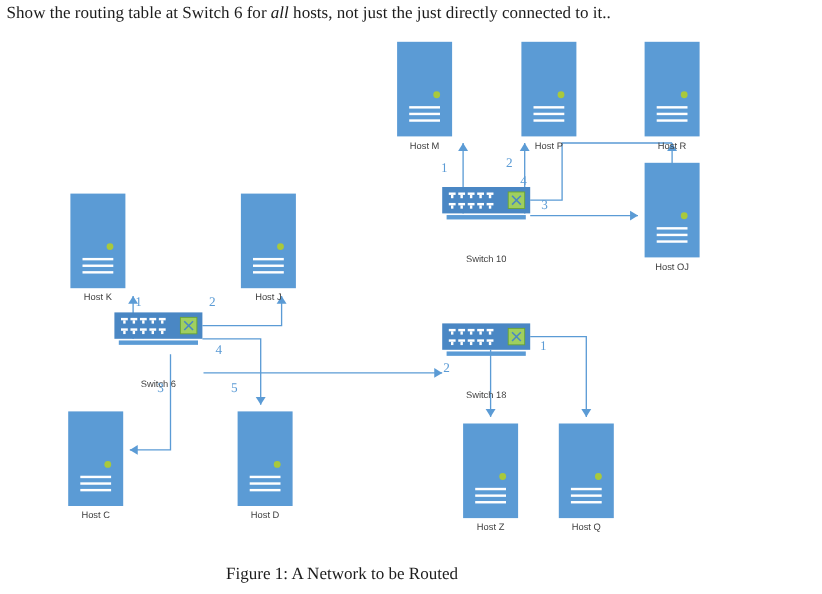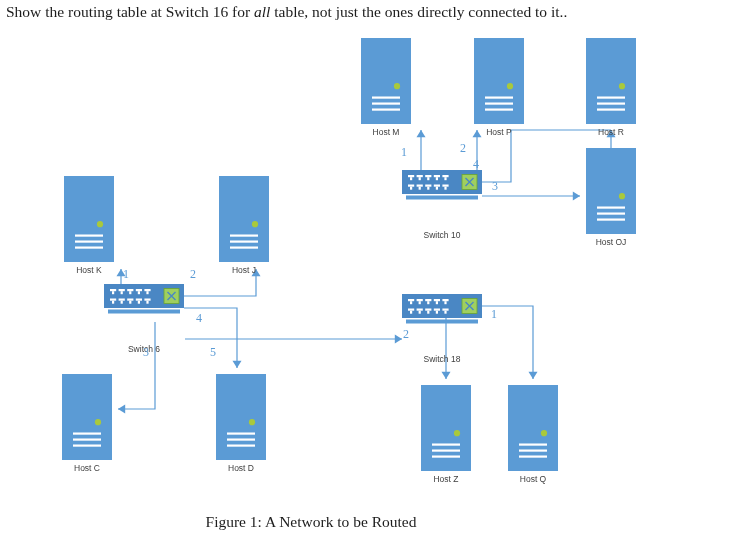--- a/index.html
+++ b/index.html
@@ -44,21 +44,21 @@
   .sw-port{fill:#ffffff;}
   .sw-green{fill:#9fcf5f;stroke:#6aa531;stroke-width:0.8;}
   .sw-x{stroke:#4a87c4;stroke-width:1.4;fill:none;}
 </style>
 </head>
 <body>
 
 <div id="page">
 
   <div class="prompt-text">
-    <span>Show the routing table at Switch 16 for </span><i>all</i><span> table, not just the ones directly connected to it..</span>
+    <span>Show the routing table at Switch 6 for </span><i>all</i><span> hosts, not just the just directly connected to it..</span>
   </div>
 
   <div id="diagram">
     <svg viewBox="0 0 747 480" xmlns="http://www.w3.org/2000/svg">
       <g id="links-layer">
           <g>
             <path d="M 421,168 L 421,104" class="link-line"></path>
             <path d="M 416.5,111.2 L 421,104 L 425.5,111.2 Z" fill="#5B9BD5"></path>
           </g>
           <g>

